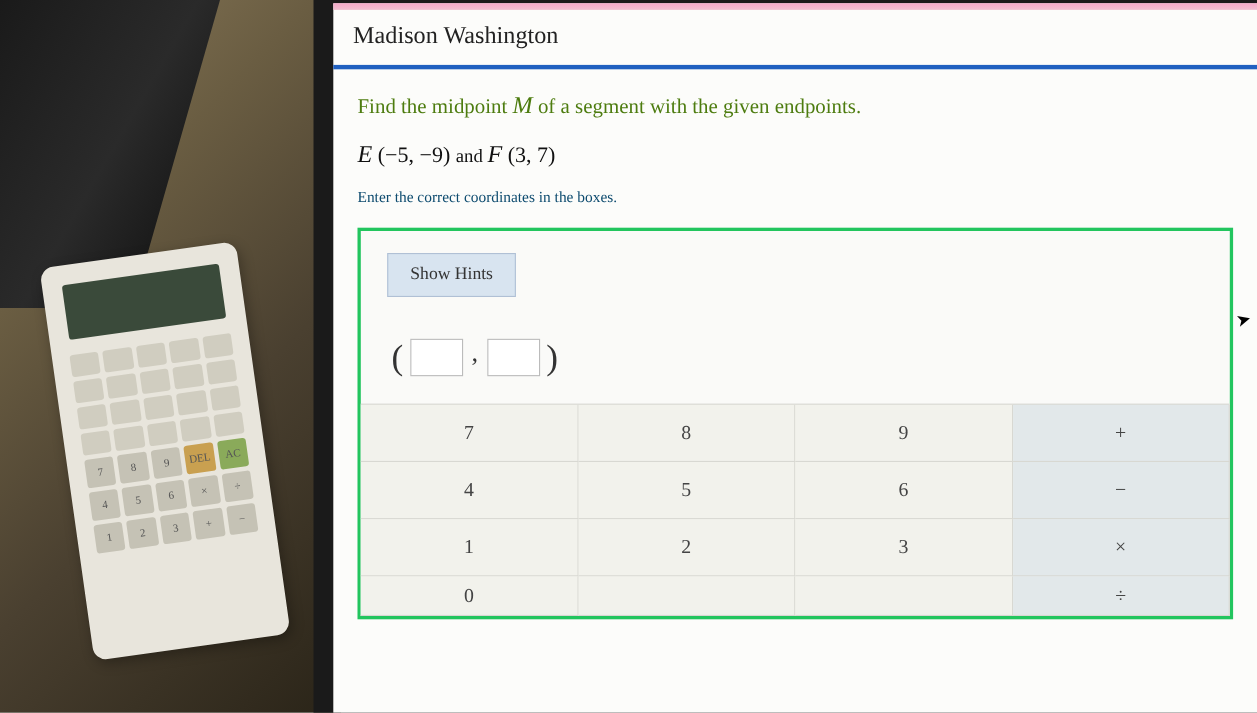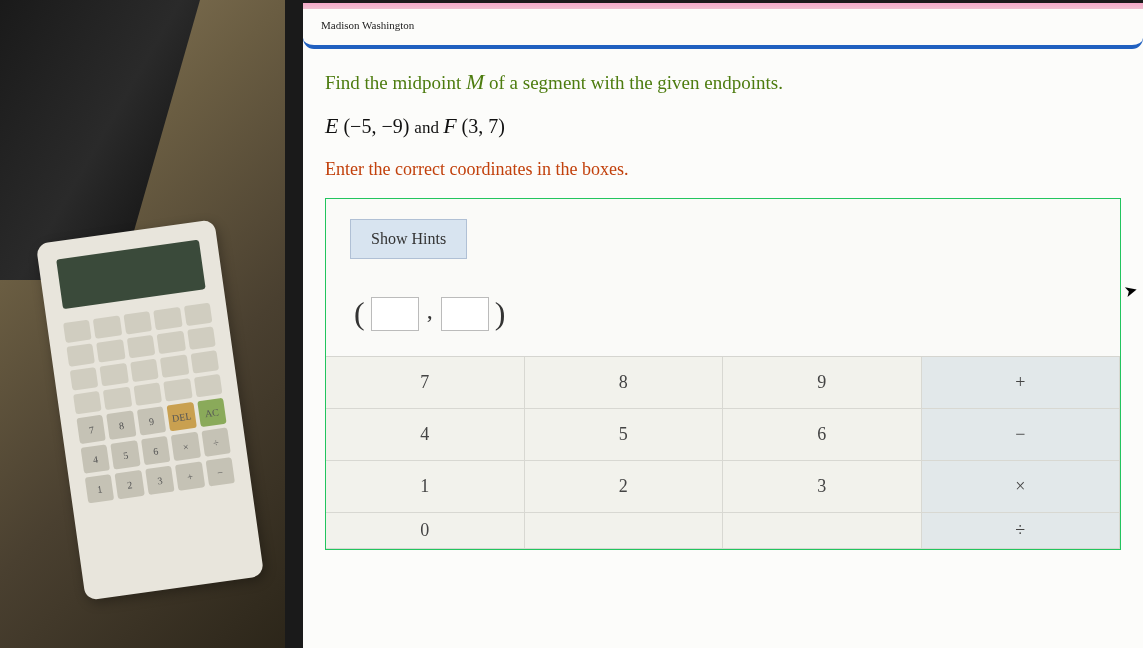--- a/index.html
+++ b/index.html
@@ -93,24 +93,23 @@
       width: 100%;
       height: 100%;
       position: relative;
     }
     .top-pink-bar {
       height: 6px;
       background: linear-gradient(to bottom, #f5a8c8, #f0c0d0);
     }
     .header-name {
       padding: 10px 18px 14px 18px;
-      font-size: 11px;
+      font-size: 22px;
       color: #222;
       border-bottom: 4px solid #2060c0;
-      border-radius: 11px;
     }
     .content-pad {
       padding: 20px 22px;
     }
     .problem-text {
       font-size: 19px;
       color: #4d7c0f;
       margin-bottom: 18px;
     }
     .math-var {
@@ -127,27 +126,27 @@
     .points-line .lbl {
       font-style: italic;
       font-size: 22px;
     }
     .points-line .andword {
       font-size: 17px;
       font-family: Georgia, serif;
       text-align: center;
     }
     .instruction {
-      font-size: 18px;
-      color: #c2410c;
+      font-size: 14px;
+      color: #0c4a6e;
       margin-bottom: 18px;
       margin-top: 13px;
     }
     .answer-panel {
-      border: 1px solid #22c55e;
+      border: 3px solid #22c55e;
       background: #fafaf8;
       padding: 0;
     }
     .hints-row {
       padding: 20px 24px 28px 24px;
     }
     .show-hints-btn {
       background: #d8e4f0;
       border: 1px solid #b0c0d5;
       padding: 10px 20px;

